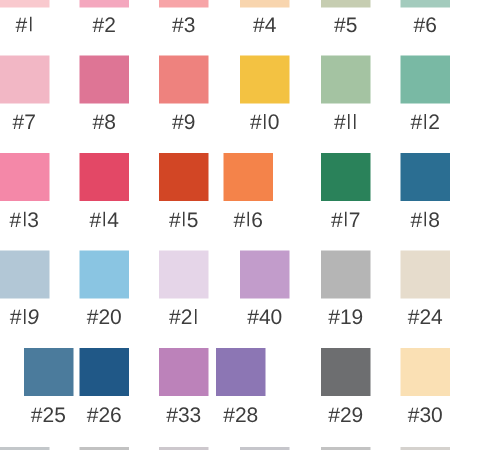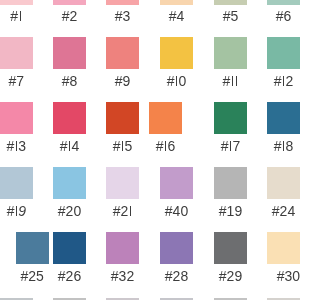--- a/index.html
+++ b/index.html
@@ -171,33 +171,33 @@
     <div class="swatch-cell" style="left: -0.3px; top: 232px; width: 33px; margin-left: 16px;">
       <div class="swatch-chip" style="width: 33px; height: 32px; background: rgb(75, 123, 156);"></div>
       <div class="swatch-label" style="width: 33px;">#25</div>
     </div>
     <div class="swatch-cell" style="left: 53px; top: 232px; width: 33px;">
       <div class="swatch-chip" style="width: 33px; height: 32px; background: rgb(32, 88, 135);"></div>
       <div class="swatch-label" style="width: 33px;">#26</div>
     </div>
     <div class="swatch-cell" style="left: 106px; top: 232px; width: 33px;">
       <div class="swatch-chip" style="width: 33px; height: 32px; background: rgb(188, 130, 186);"></div>
-      <div class="swatch-label" style="width: 33px;">#32</div>
-    </div>
-    <div class="swatch-cell" style="left: 160px; top: 232px; width: 33px;">
+      <div class="swatch-label" style="width: 33px;">#33</div>
+    </div>
+    <div class="swatch-cell" style="left: 144px; top: 232px; width: 33px;">
       <div class="swatch-chip" style="width: 33px; height: 32px; background: rgb(140, 118, 180);"></div>
       <div class="swatch-label" style="width: 33px;">#28</div>
     </div>
     <div class="swatch-cell" style="left: 214px; top: 232px; width: 33px;">
       <div class="swatch-chip" style="width: 33px; height: 32px; background: rgb(109, 110, 112);"></div>
       <div class="swatch-label" style="width: 33px;">#29</div>
     </div>
     <div class="swatch-cell" style="left: 267px; top: 232px; width: 33px;">
       <div class="swatch-chip" style="width: 33px; height: 32px; background: rgb(250, 224, 180);"></div>
-      <div class="swatch-label" style="width: 33px; text-align: right;">#30</div>
+      <div class="swatch-label" style="width: 33px;">#30</div>
     </div>
     <div class="swatch-cell" style="left: -0.3px; top: 298px; width: 33px;">
       <div class="swatch-chip" style="width: 33px; height: 32px; background: rgb(195, 199, 202);"></div>
     </div>
     <div class="swatch-cell" style="left: 53px; top: 298px; width: 33px;">
       <div class="swatch-chip" style="width: 33px; height: 32px; background: rgb(194, 194, 194);"></div>
     </div>
     <div class="swatch-cell" style="left: 106px; top: 298px; width: 33px;">
       <div class="swatch-chip" style="width: 33px; height: 32px; background: rgb(205, 200, 205);"></div>
     </div>

